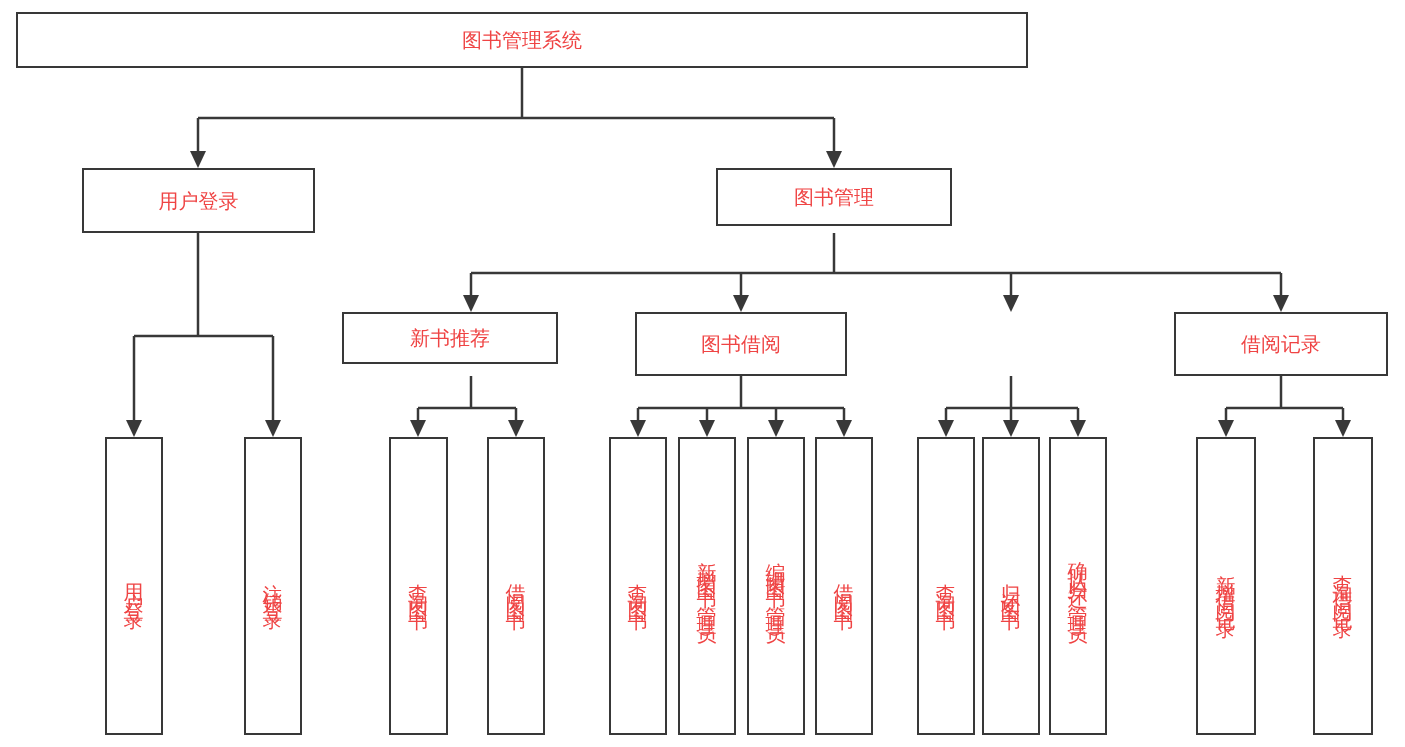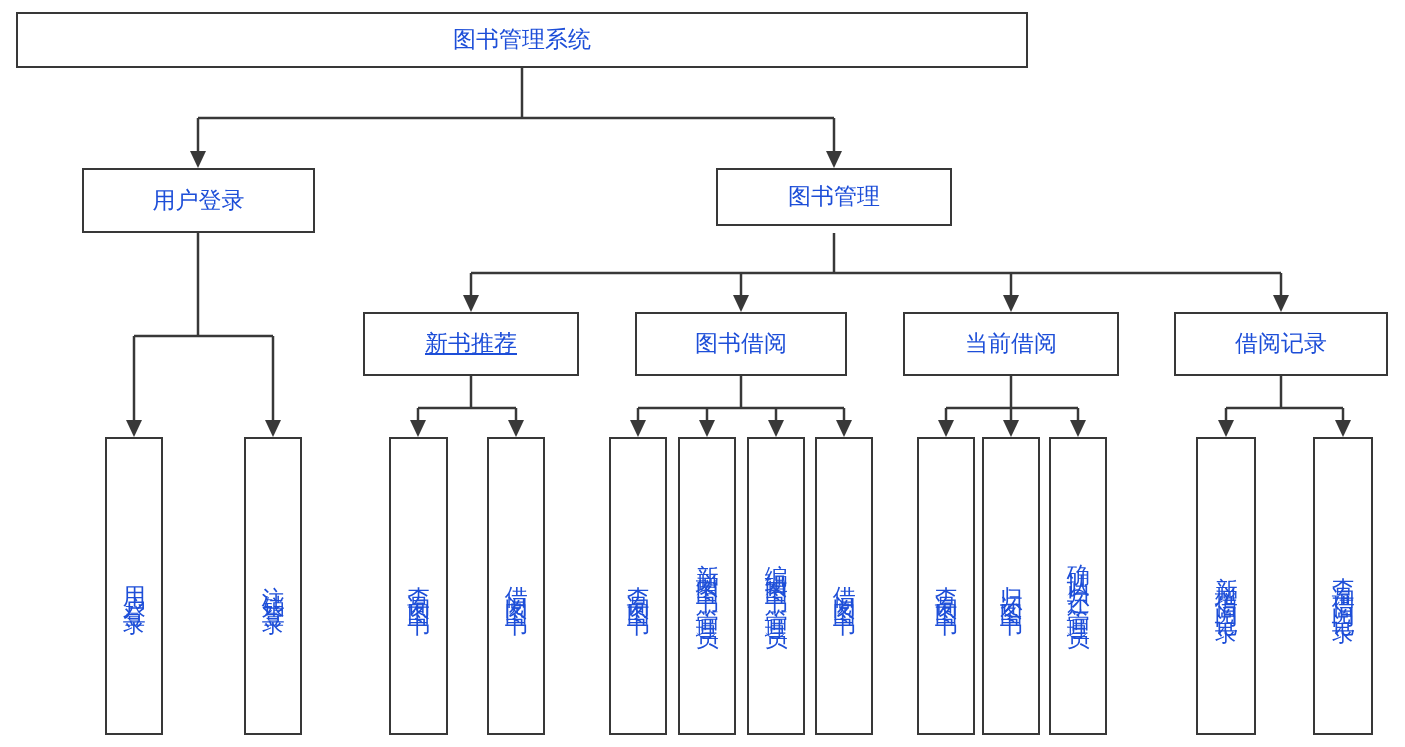--- a/index.html
+++ b/index.html
@@ -5,21 +5,21 @@
   html,body{margin:0;padding:0;background:#ffffff;}
   .canvas{
     position:relative;width:1405px;height:747px;background:#ffffff;
     font-family:"Liberation Sans","DejaVu Sans",sans-serif;overflow:hidden;
   }
   svg.wires{position:absolute;left:0;top:0;z-index:0;}
   .node{
     position:absolute;z-index:1;box-sizing:border-box;
     background:#ffffff;border:2.5px solid #383838;
     display:flex;align-items:center;justify-content:center;
-    color:#1d4ed8;font-size:23px;line-height:1.2;
+    color:#ef4444;font-size:20px;line-height:1.2;
     white-space:nowrap;
   }
   .node.v{
     writing-mode:vertical-rl;text-orientation:mixed;
     letter-spacing:9px;white-space:normal;
   }
   .watermark{
     position:absolute;z-index:3;left:1186px;top:717px;width:216px;
     color:rgba(164,164,164,0.92);font-size:17px;white-space:nowrap;
     letter-spacing:0.5px;
@@ -104,23 +104,22 @@
       <path d="M1343,408 V421"></path>
         <polygon points="1335,420 1351,420 1343,437" fill="#383838" stroke="none"></polygon>
     </g>
   </svg>
 
   <div class="node" style="left:16px;top:12px;width:1012px;height:56px;">图书管理系统</div>
 
   <div class="node" style="left:82px;top:168px;width:233px;height:65px;">用户登录</div>
   <div class="node" style="left:716px;top:168px;width:236px;height:58px;">图书管理</div>
 
-  <div class="node" style="left:363px;top:312px;width:216px;height:64px;text-decoration:underline;">新书推荐</div>
+  <div class="node" style="left:342px;top:312px;width:216px;height:52px;">新书推荐</div>
   <div class="node" style="left:635px;top:312px;width:212px;height:64px;">图书借阅</div>
-  <div class="node" style="left:903px;top:312px;width:216px;height:64px;">当前借阅</div>
   <div class="node" style="left:1174px;top:312px;width:214px;height:64px;">借阅记录</div>
 
   <div class="node v" style="left:105px;top:437px;width:58px;height:298px;">用户登录</div>
   <div class="node v" style="left:244px;top:437px;width:58px;height:298px;">注销登录</div>
 
   <div class="node v" style="left:389px;top:437px;width:59px;height:298px;">查询图书</div>
   <div class="node v" style="left:487px;top:437px;width:58px;height:298px;">借阅图书</div>
 
   <div class="node v" style="left:609px;top:437px;width:58px;height:298px;">查询图书</div>
   <div class="node v" style="left:678px;top:437px;width:58px;height:298px;">新增图书（管理员）</div>

